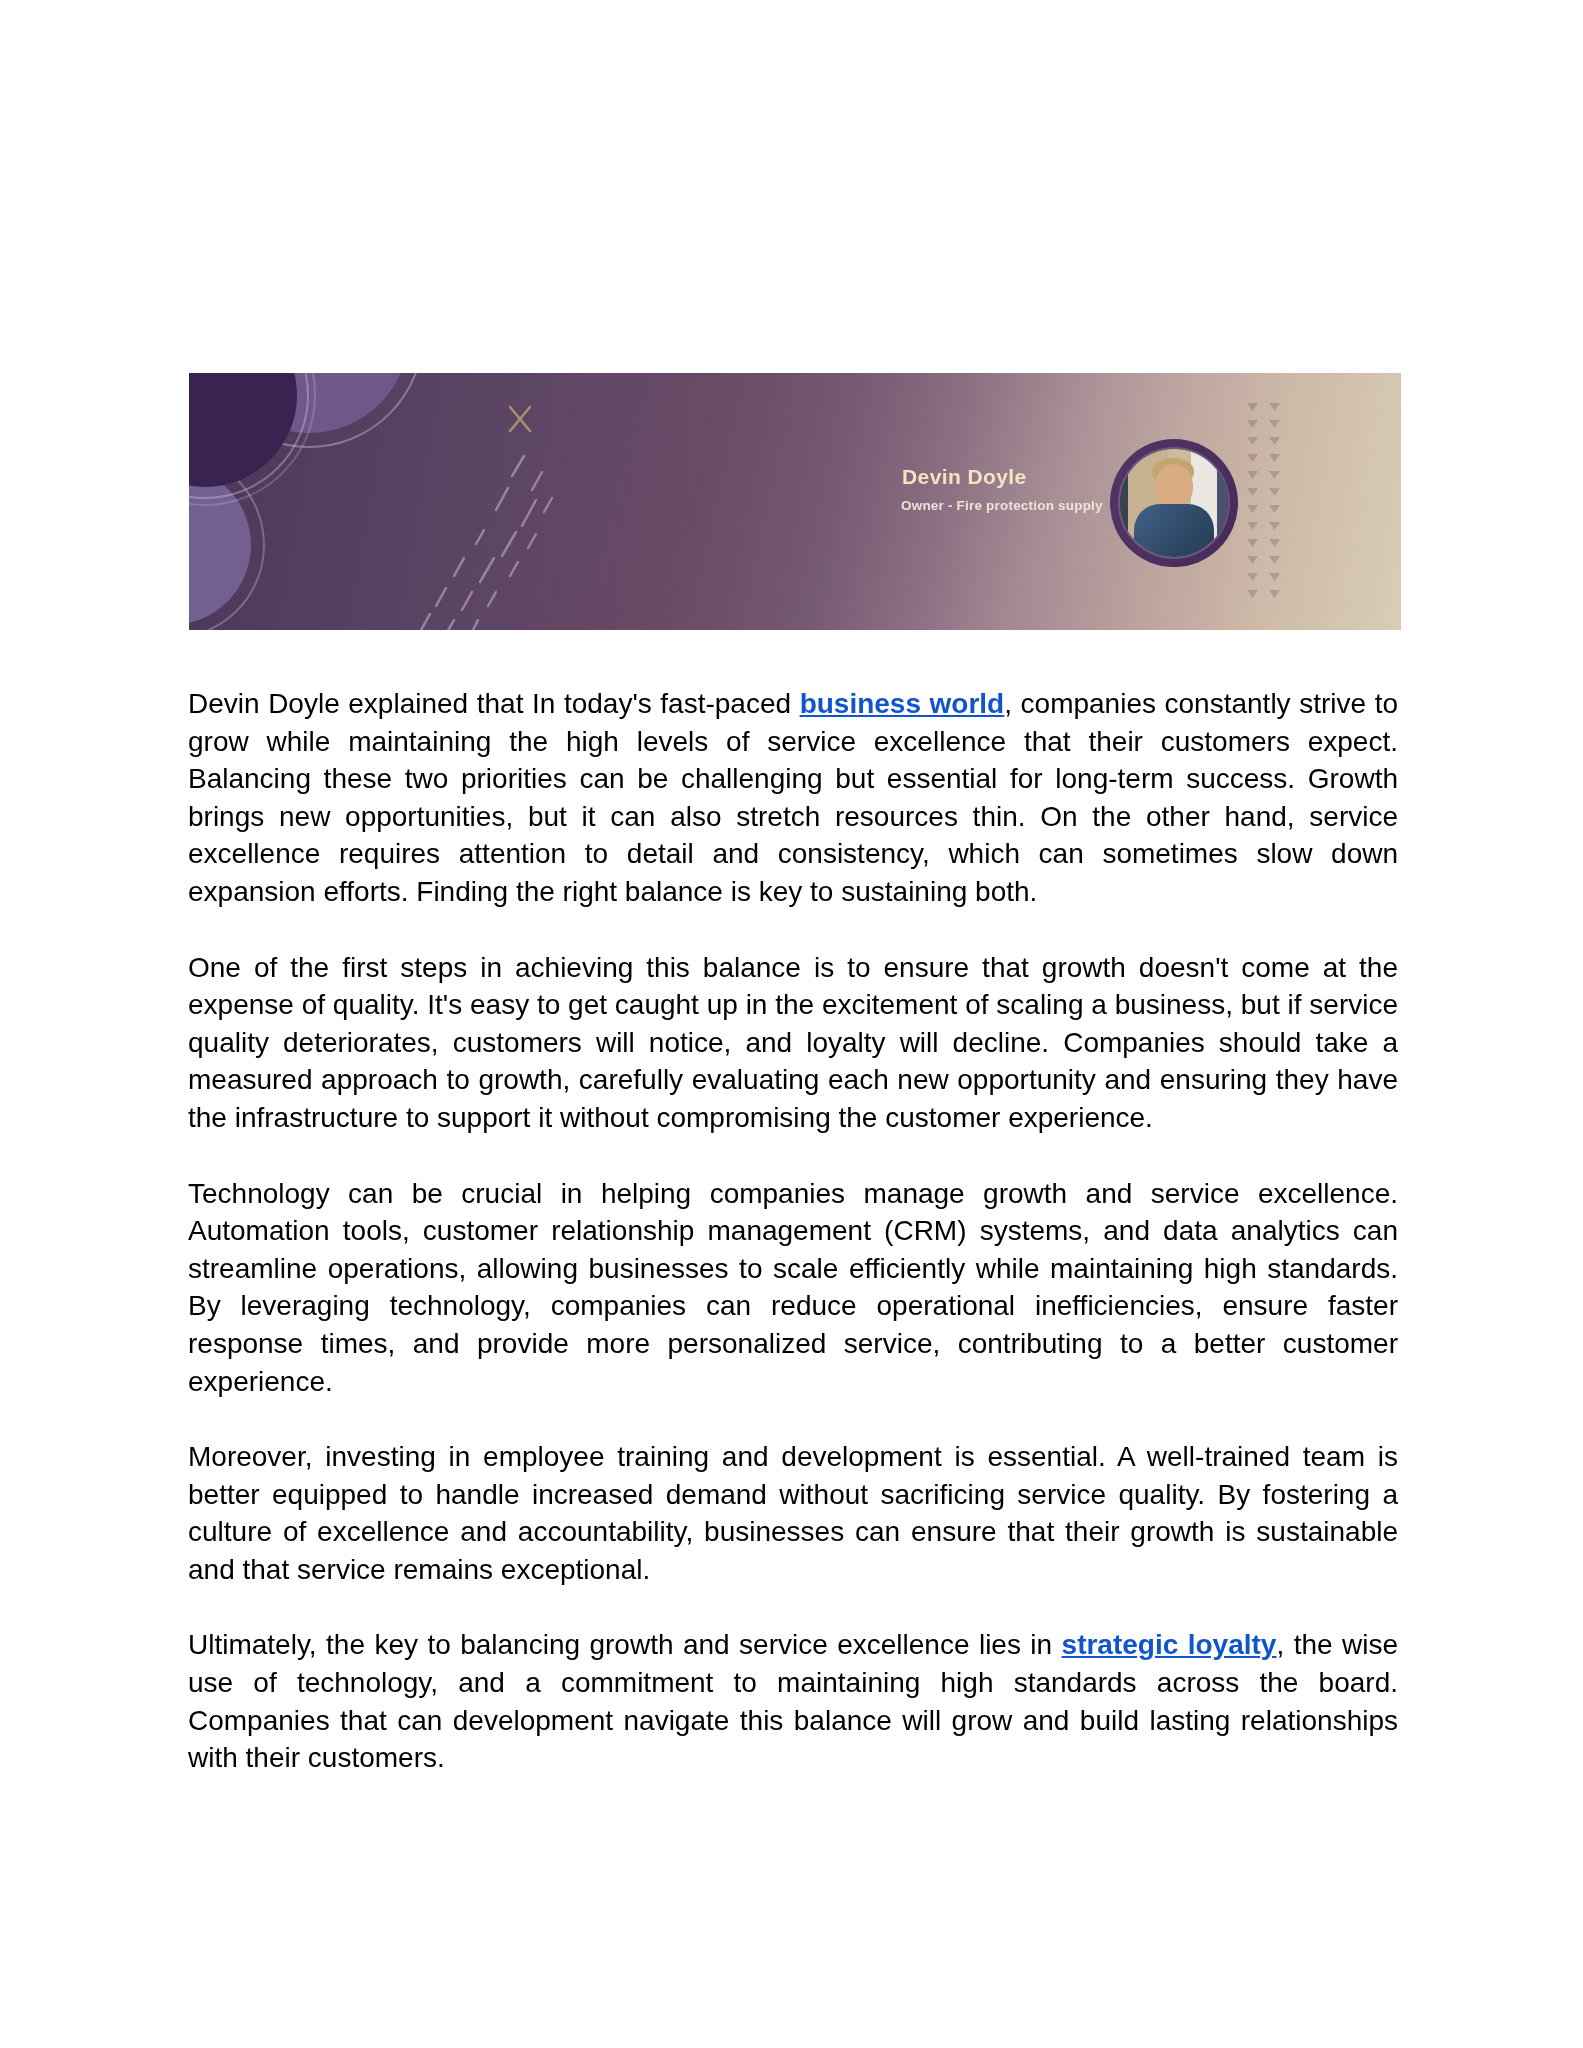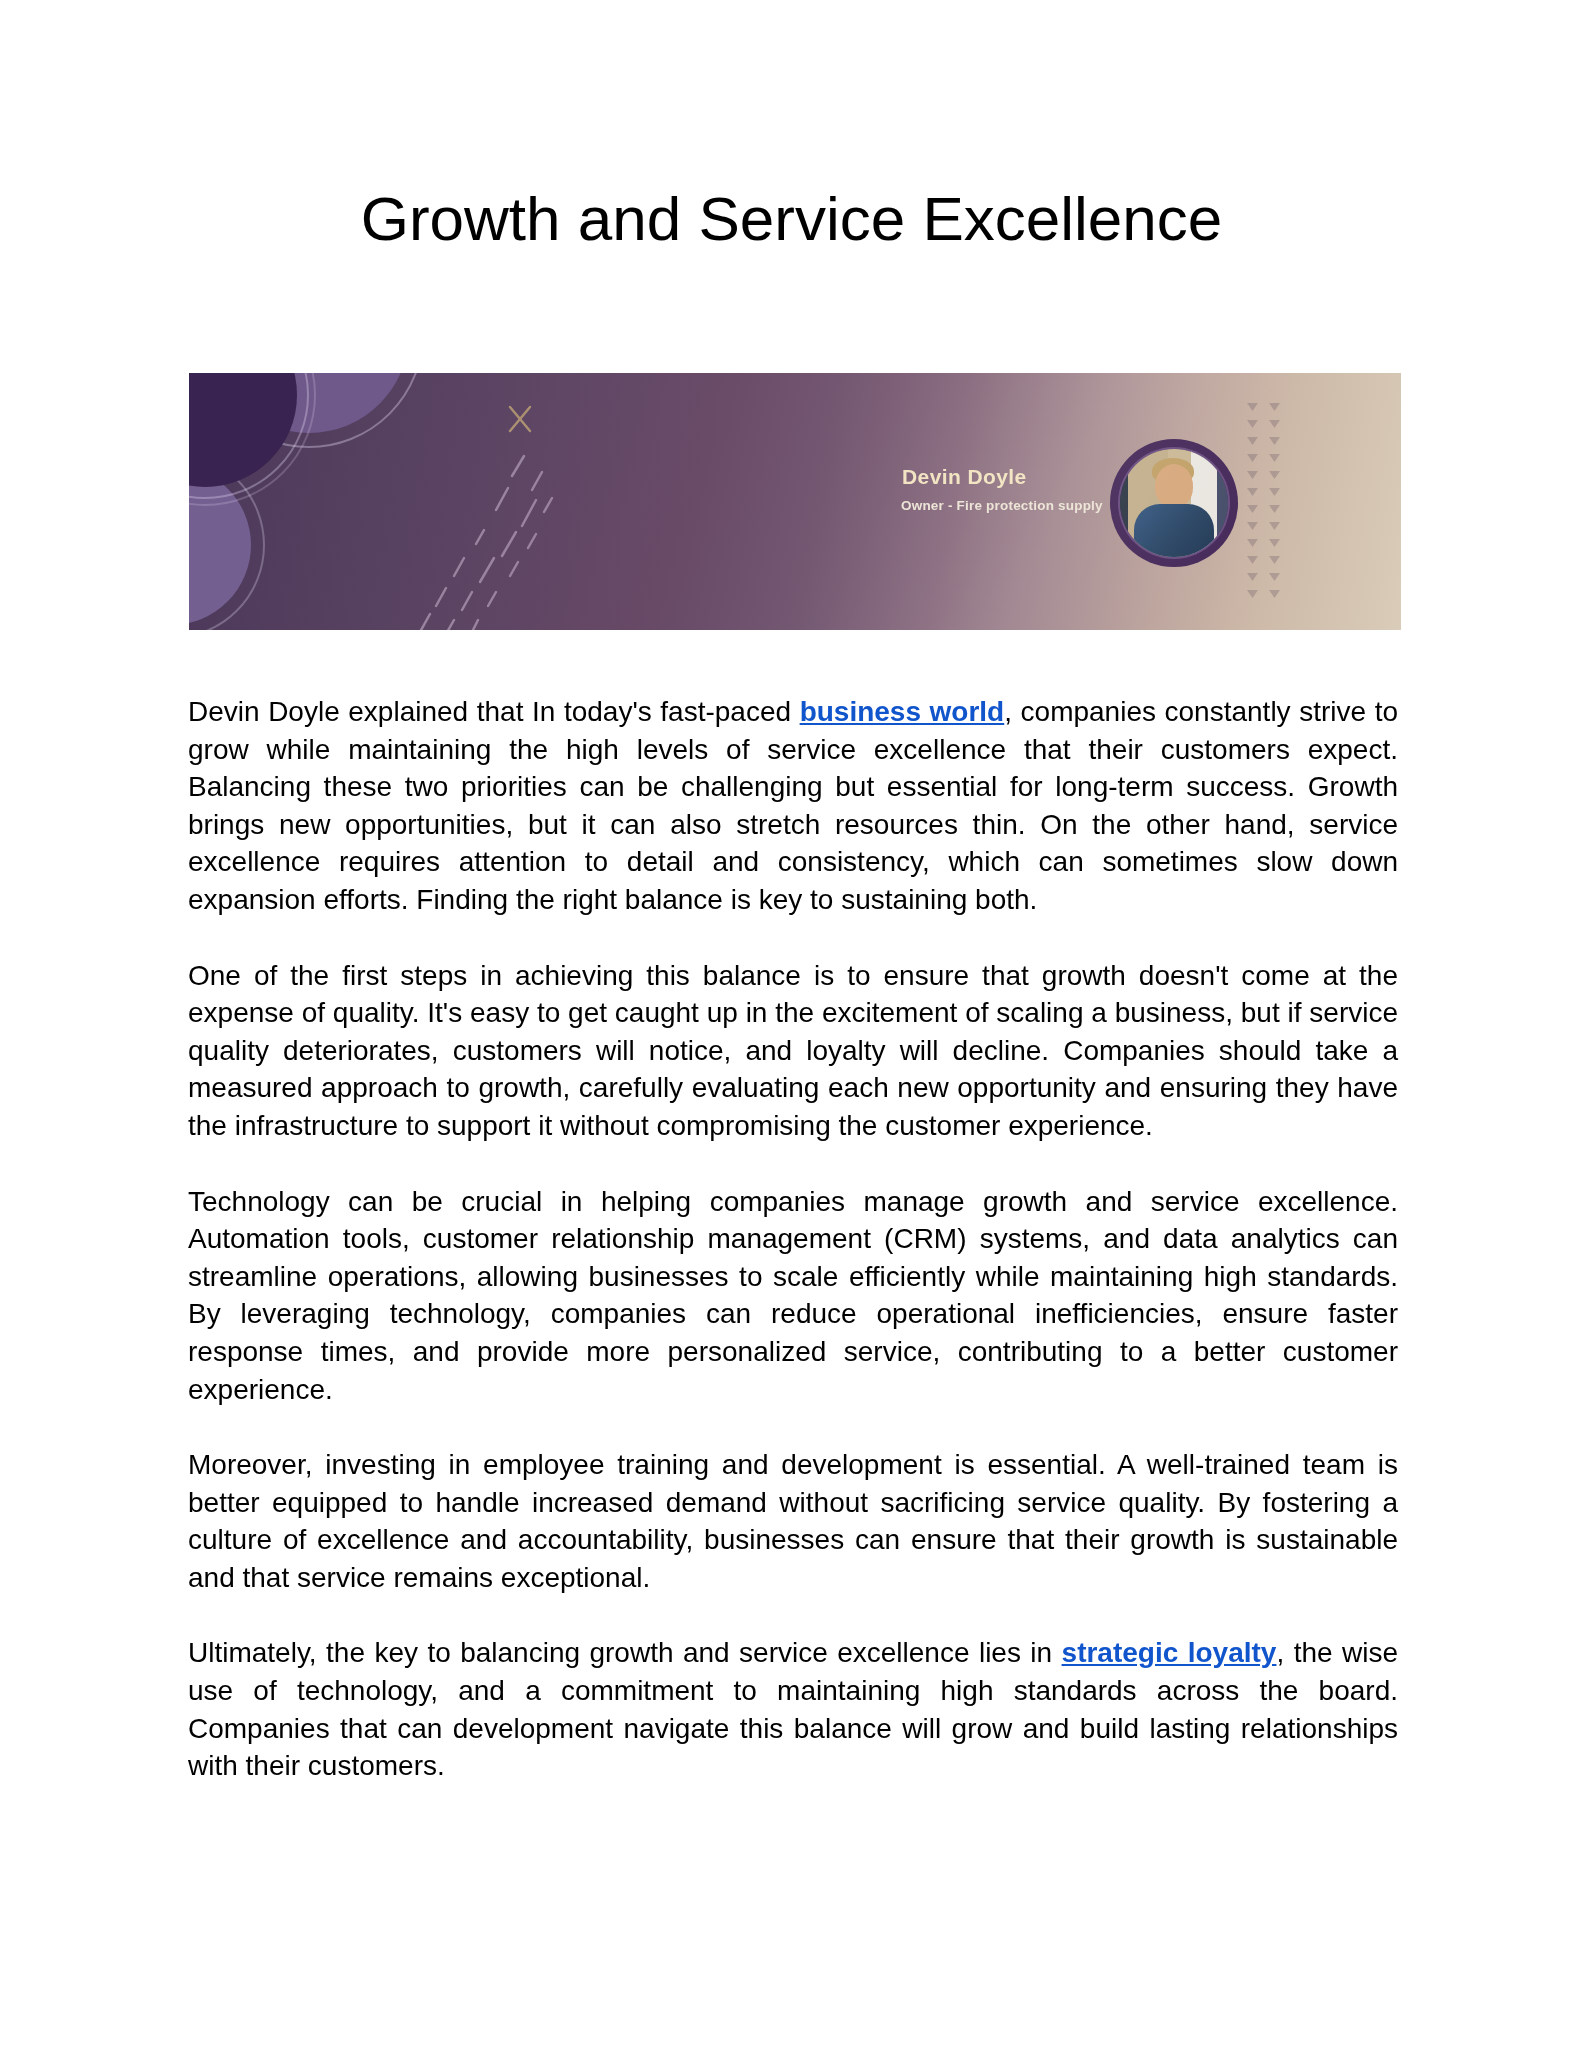--- a/index.html
+++ b/index.html
@@ -113,37 +113,35 @@
   
   .article {
     position: absolute;
     left: 188px;
     top: 685px;
     width: 1210px;
     font-size: 28px;
     line-height: 37.6px;
     text-align: justify;
     color: #000;
-    margin-top: 8px;
   }
   .article p { margin: 0 0 38px 0; }
   .doc-link {
     color: #1155cc;
     font-weight: 700;
     text-decoration: underline;
     cursor: pointer;
   }
 </style>
 </head>
 <body>
 
 <main>
 
   <h1 class="page-title">
-    <span>Growth and Service Excellence</span>
   </h1>
 
   <figure class="banner" style="margin:0">
     <svg class="banner-deco" width="1212" height="257" viewBox="0 0 1212 257">
       <defs>
         <pattern id="tri" width="22" height="17" patternUnits="userSpaceOnUse">
           <path d="M0 0 L11 0 L5.5 8 Z" fill="#6e5c68" opacity="0.32"></path>
         </pattern>
       </defs>
 

